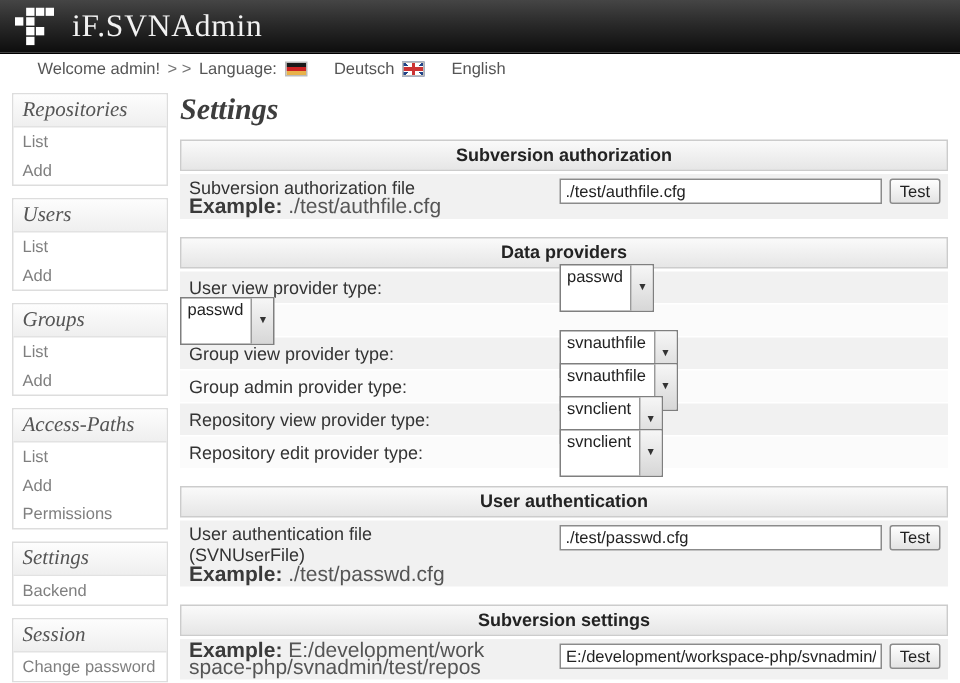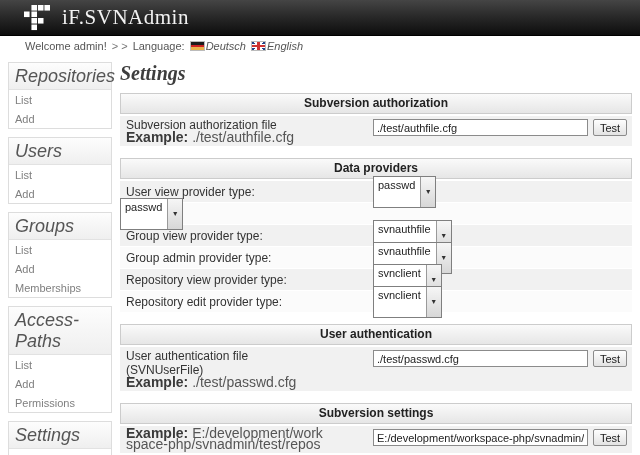--- a/index.html
+++ b/index.html
@@ -2,51 +2,51 @@
 <html><head>
 <meta charset="utf-8">
 <style>
   * { margin:0; padding:0; box-sizing:border-box; }
   html,body { background:#fff; }
   body { font-family:"Liberation Sans", sans-serif; width:640px; height:455px; overflow:hidden; }
   .page { width:640px; height:455px; position:relative; background:#fff; }
 
   
   .app-header {
-    height:36px; display:flex; align-items:center; gap:12px; padding-left:24px;
+    height:36px; display:flex; align-items:center; gap:12px; padding-left:10px;
     background:linear-gradient(to bottom,#454545 0%,#2a2a2a 45%,#0d0d0d 100%);
     border-bottom:1px solid #000;
   }
   .logo { width:26px; height:26px; display:block; }
   .app-title { color:#f2f2f2; font-family:"Liberation Serif", serif; font-size:21px; font-weight:normal; letter-spacing:.5px; }
 
   
   .welcome-bar { height:20px; display:flex; align-items:center; gap:5px; padding-left:25px; font-size:11px; color:#555; }
   .welcome-bar .sep { color:#777; }
-  .lang-link { display:inline-flex; align-items:center; gap:1px; color:#555; cursor:pointer;font-style:italic; }
+  .lang-link { display:inline-flex; align-items:center; gap:18px; color:#555; cursor:pointer; }
   .flag { width:15px; height:10px; display:inline-block; border:1px solid #bbb; }
   .flag-de { background:linear-gradient(to bottom,#1a1a1a 0 33%,#cc2222 33% 66%,#e8b24a 66% 100%); }
   .flag-uk { background:
       linear-gradient(to right, transparent 42%, #c33 42% 58%, transparent 58%),
       linear-gradient(to bottom, transparent 36%, #c33 36% 64%, transparent 64%),
       linear-gradient(to right, transparent 33%, #fff 33% 67%, transparent 67%),
       linear-gradient(to bottom, transparent 27%, #fff 27% 73%, transparent 73%),
       linear-gradient(45deg, transparent 44%, #fff 44% 56%, transparent 56%),
       linear-gradient(-45deg, transparent 44%, #fff 44% 56%, transparent 56%),
       #224488; }
 
   
   .content { display:flex; padding:6px 8px 0 8px; }
   .sidebar { width:104px; margin-right:8px; flex:none; }
   .main { flex:1; min-width:0; }
 
   
   .side-box { border:1px solid #ddd; background:#fff; margin-bottom:8px; }
   .side-head {
-    font-family:Liberation Sans, sans-serif; font-style:italic; font-size:18px; color:#555;
+    font-family:Liberation Serif, serif; font-style:italic; font-size:14px; color:#555;
     padding:3px 6px 2px 6px; background:linear-gradient(to bottom,#fdfdfd,#efefef);
     border-bottom:1px solid #e2e2e2;
   }
   .side-item { display:block; font-size:11px; color:#7f7f7f; padding:4px 6px 3px 6px; cursor:pointer; text-decoration:none; }
 
   
   .page-title { font-family:"Liberation Serif", serif; font-style:italic; font-weight:bold; font-size:20px; color:#3d3d3d; margin:0 0 8px 0; }
   .section { margin-bottom:12px; }
   .section-head {
     text-align:center; font-weight:bold; font-size:12px; color:#222;
@@ -128,21 +128,20 @@
         </div>
         <div class="side-box">
           <div class="side-head">Users</div>
           <a class="side-item">List</a>
           <a class="side-item">Add</a>
         </div>
         <div class="side-box">
           <div class="side-head">Groups</div>
           <a class="side-item">List</a>
           <a class="side-item">Add</a>
-          <a class="side-item">Memberships</a>
         </div>
         <div class="side-box">
           <div class="side-head">Access-Paths</div>
           <a class="side-item">List</a>
           <a class="side-item">Add</a>
           <a class="side-item">Permissions</a>
         </div>
         <div class="side-box">
           <div class="side-head">Settings</div>
           <a class="side-item">Backend</a>

